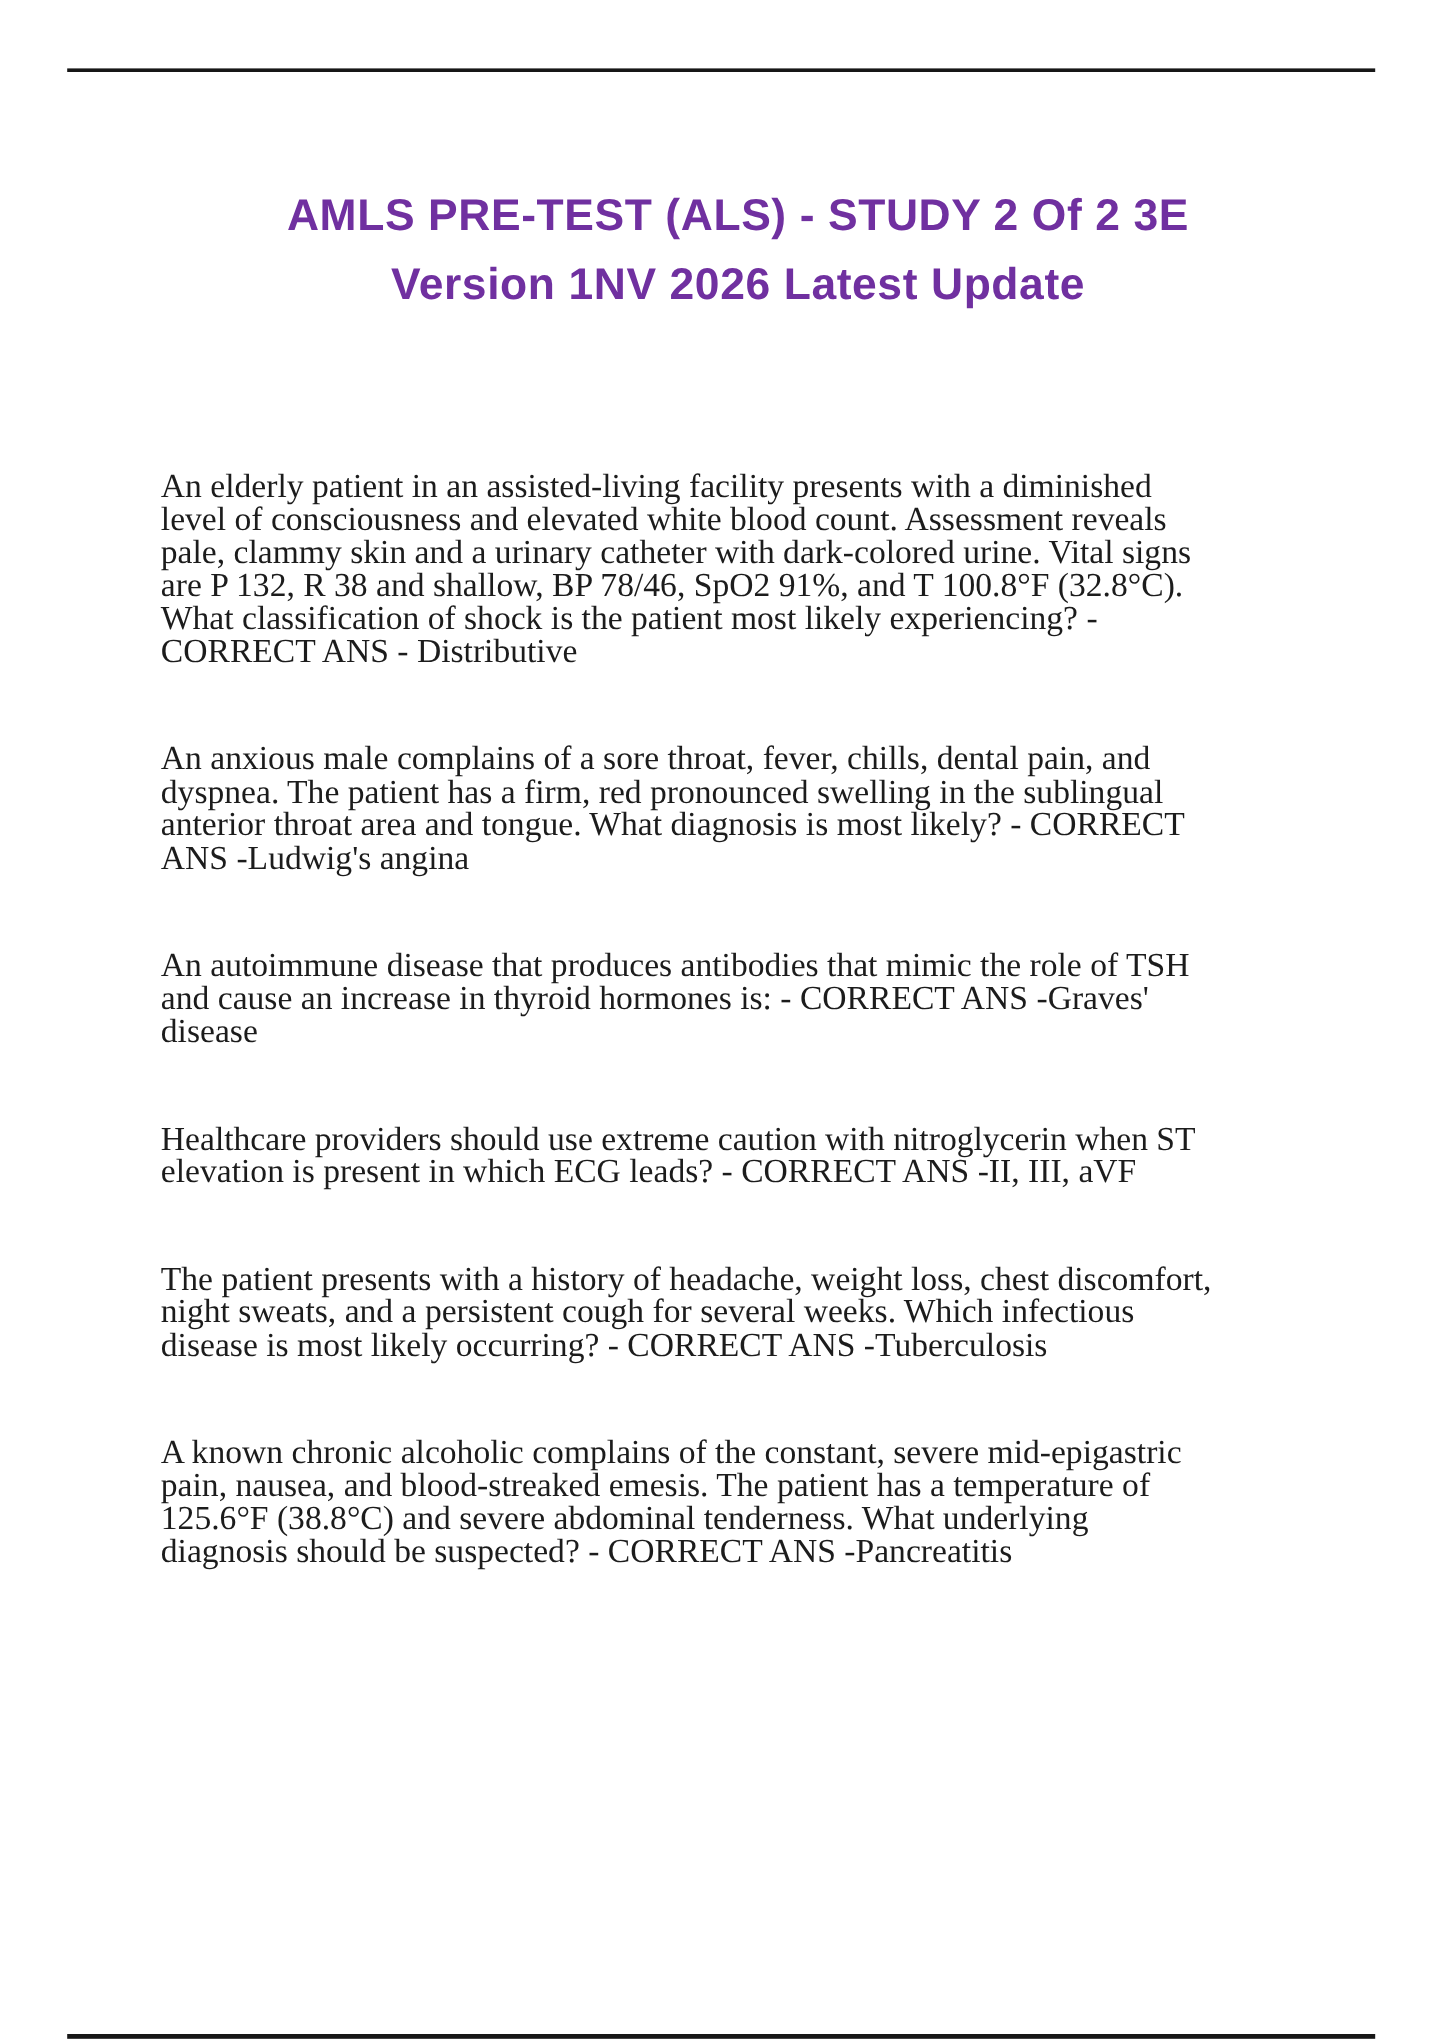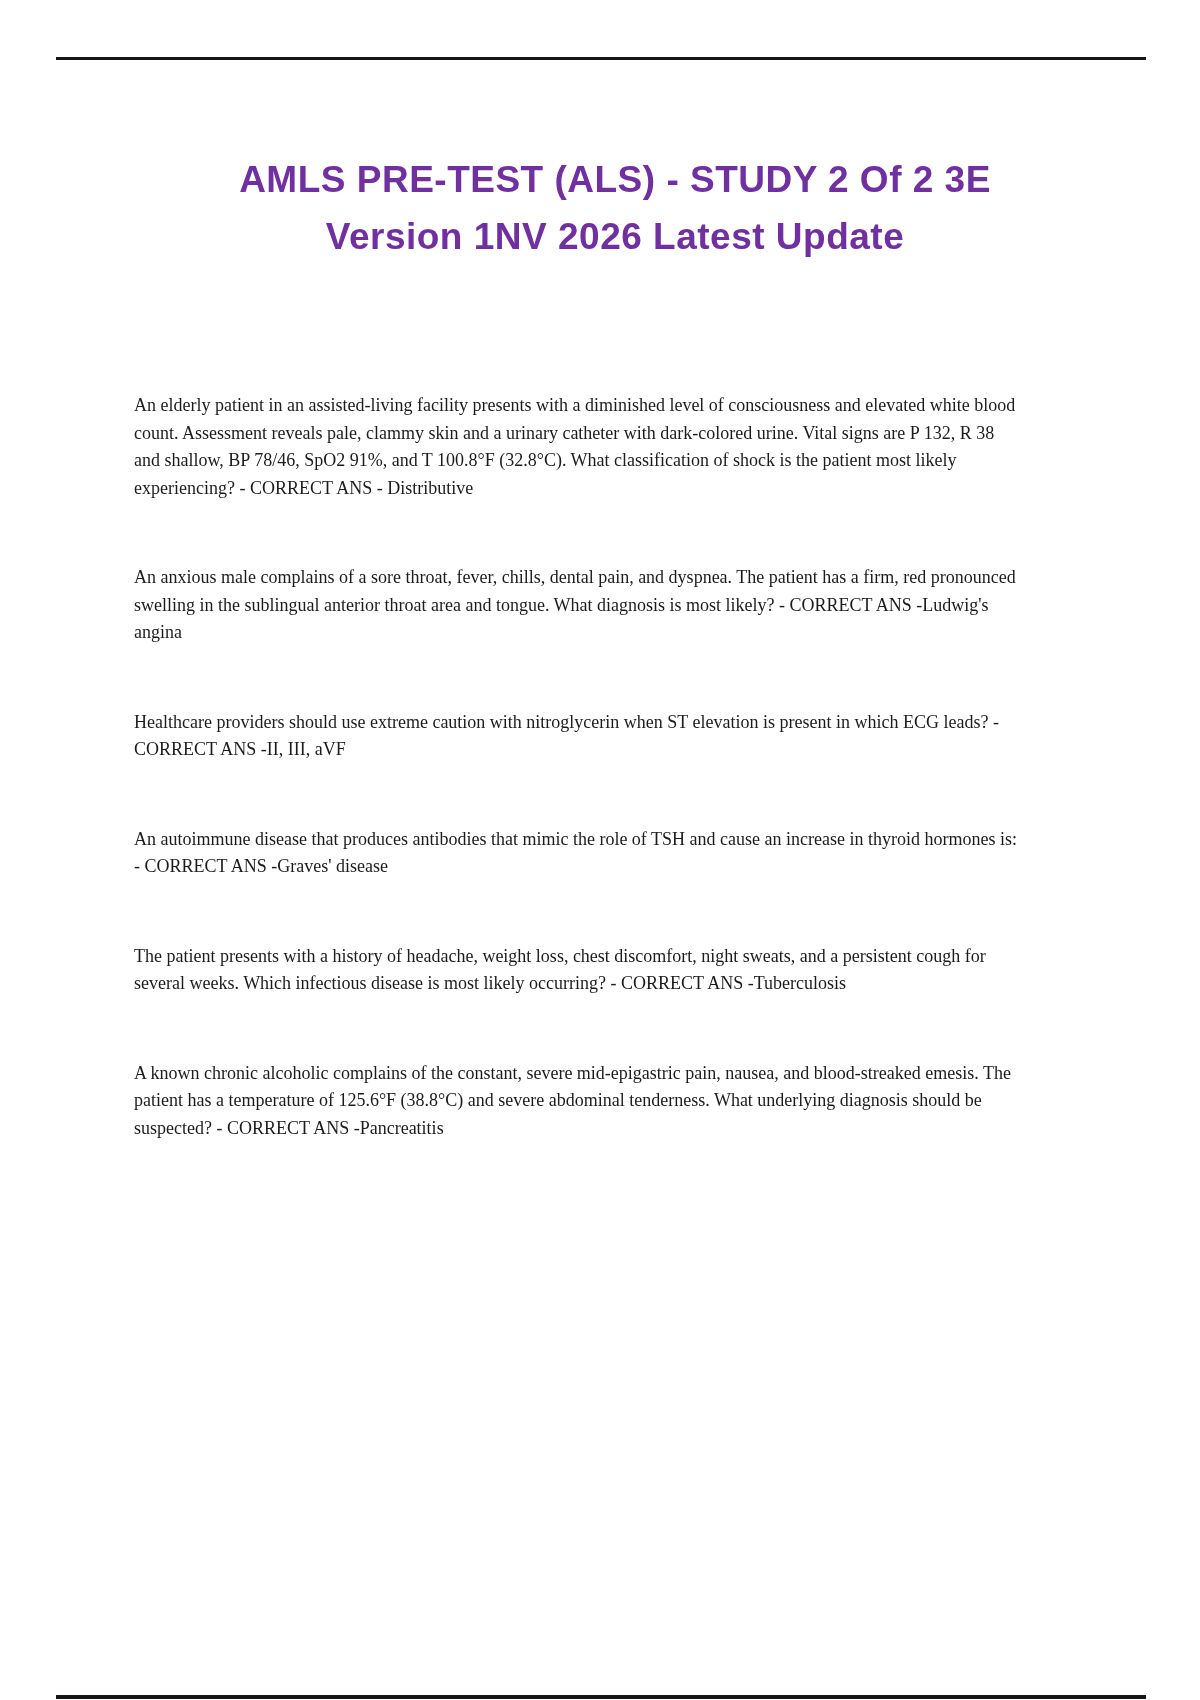--- a/index.html
+++ b/index.html
@@ -44,21 +44,21 @@
   }
   .title-line {
     display: block;
   }
   .qa-list {
     position: absolute;
     top: 392px;
     left: 134px;
     width: 885px;
     font-family: "Liberation Serif", serif;
-    font-size: 18px;
+    font-size: 28px;
     line-height: 27.5px;
     color: #1c1c1c;
     text-align: left;
   }
   .qa-item {
     margin: 0 0 62px 0;
     padding: 0;
   }
 </style>
 </head>
@@ -69,21 +69,21 @@
   <div class="rule rule-top"></div>
 
   <h1 class="doc-title">
     <span class="title-line">AMLS PRE-TEST (ALS) - STUDY 2 Of 2 3E</span>
     <span class="title-line">Version 1NV 2026 Latest Update</span>
   </h1>
 
   <div class="qa-list">
     <p class="qa-item">An elderly patient in an assisted-living facility presents with a diminished level of consciousness and elevated white blood count. Assessment reveals pale, clammy skin and a urinary catheter with dark-colored urine. Vital signs are P 132, R 38 and shallow, BP 78/46, SpO2 91%, and T 100.8°F (32.8°C). What classification of shock is the patient most likely experiencing? - CORRECT ANS - Distributive</p>
     <p class="qa-item">An anxious male complains of a sore throat, fever, chills, dental pain, and dyspnea. The patient has a firm, red pronounced swelling in the sublingual anterior throat area and tongue. What diagnosis is most likely? - CORRECT ANS -Ludwig's angina</p>
+    <p class="qa-item">An autoimmune disease that produces antibodies that mimic the role of TSH and cause an increase in thyroid hormones is: - CORRECT ANS -Graves' disease</p>
     <p class="qa-item">Healthcare providers should use extreme caution with nitroglycerin when ST elevation is present in which ECG leads? - CORRECT ANS -II, III, aVF</p>
-    <p class="qa-item">An autoimmune disease that produces antibodies that mimic the role of TSH and cause an increase in thyroid hormones is: - CORRECT ANS -Graves' disease</p>
     <p class="qa-item">The patient presents with a history of headache, weight loss, chest discomfort, night sweats, and a persistent cough for several weeks. Which infectious disease is most likely occurring? - CORRECT ANS -Tuberculosis</p>
     <p class="qa-item">A known chronic alcoholic complains of the constant, severe mid-epigastric pain, nausea, and blood-streaked emesis. The patient has a temperature of 125.6°F (38.8°C) and severe abdominal tenderness. What underlying diagnosis should be suspected? - CORRECT ANS -Pancreatitis</p>
   </div>
 
   <div class="rule rule-bottom"></div>
 
 </div>
 
 </body></html>

